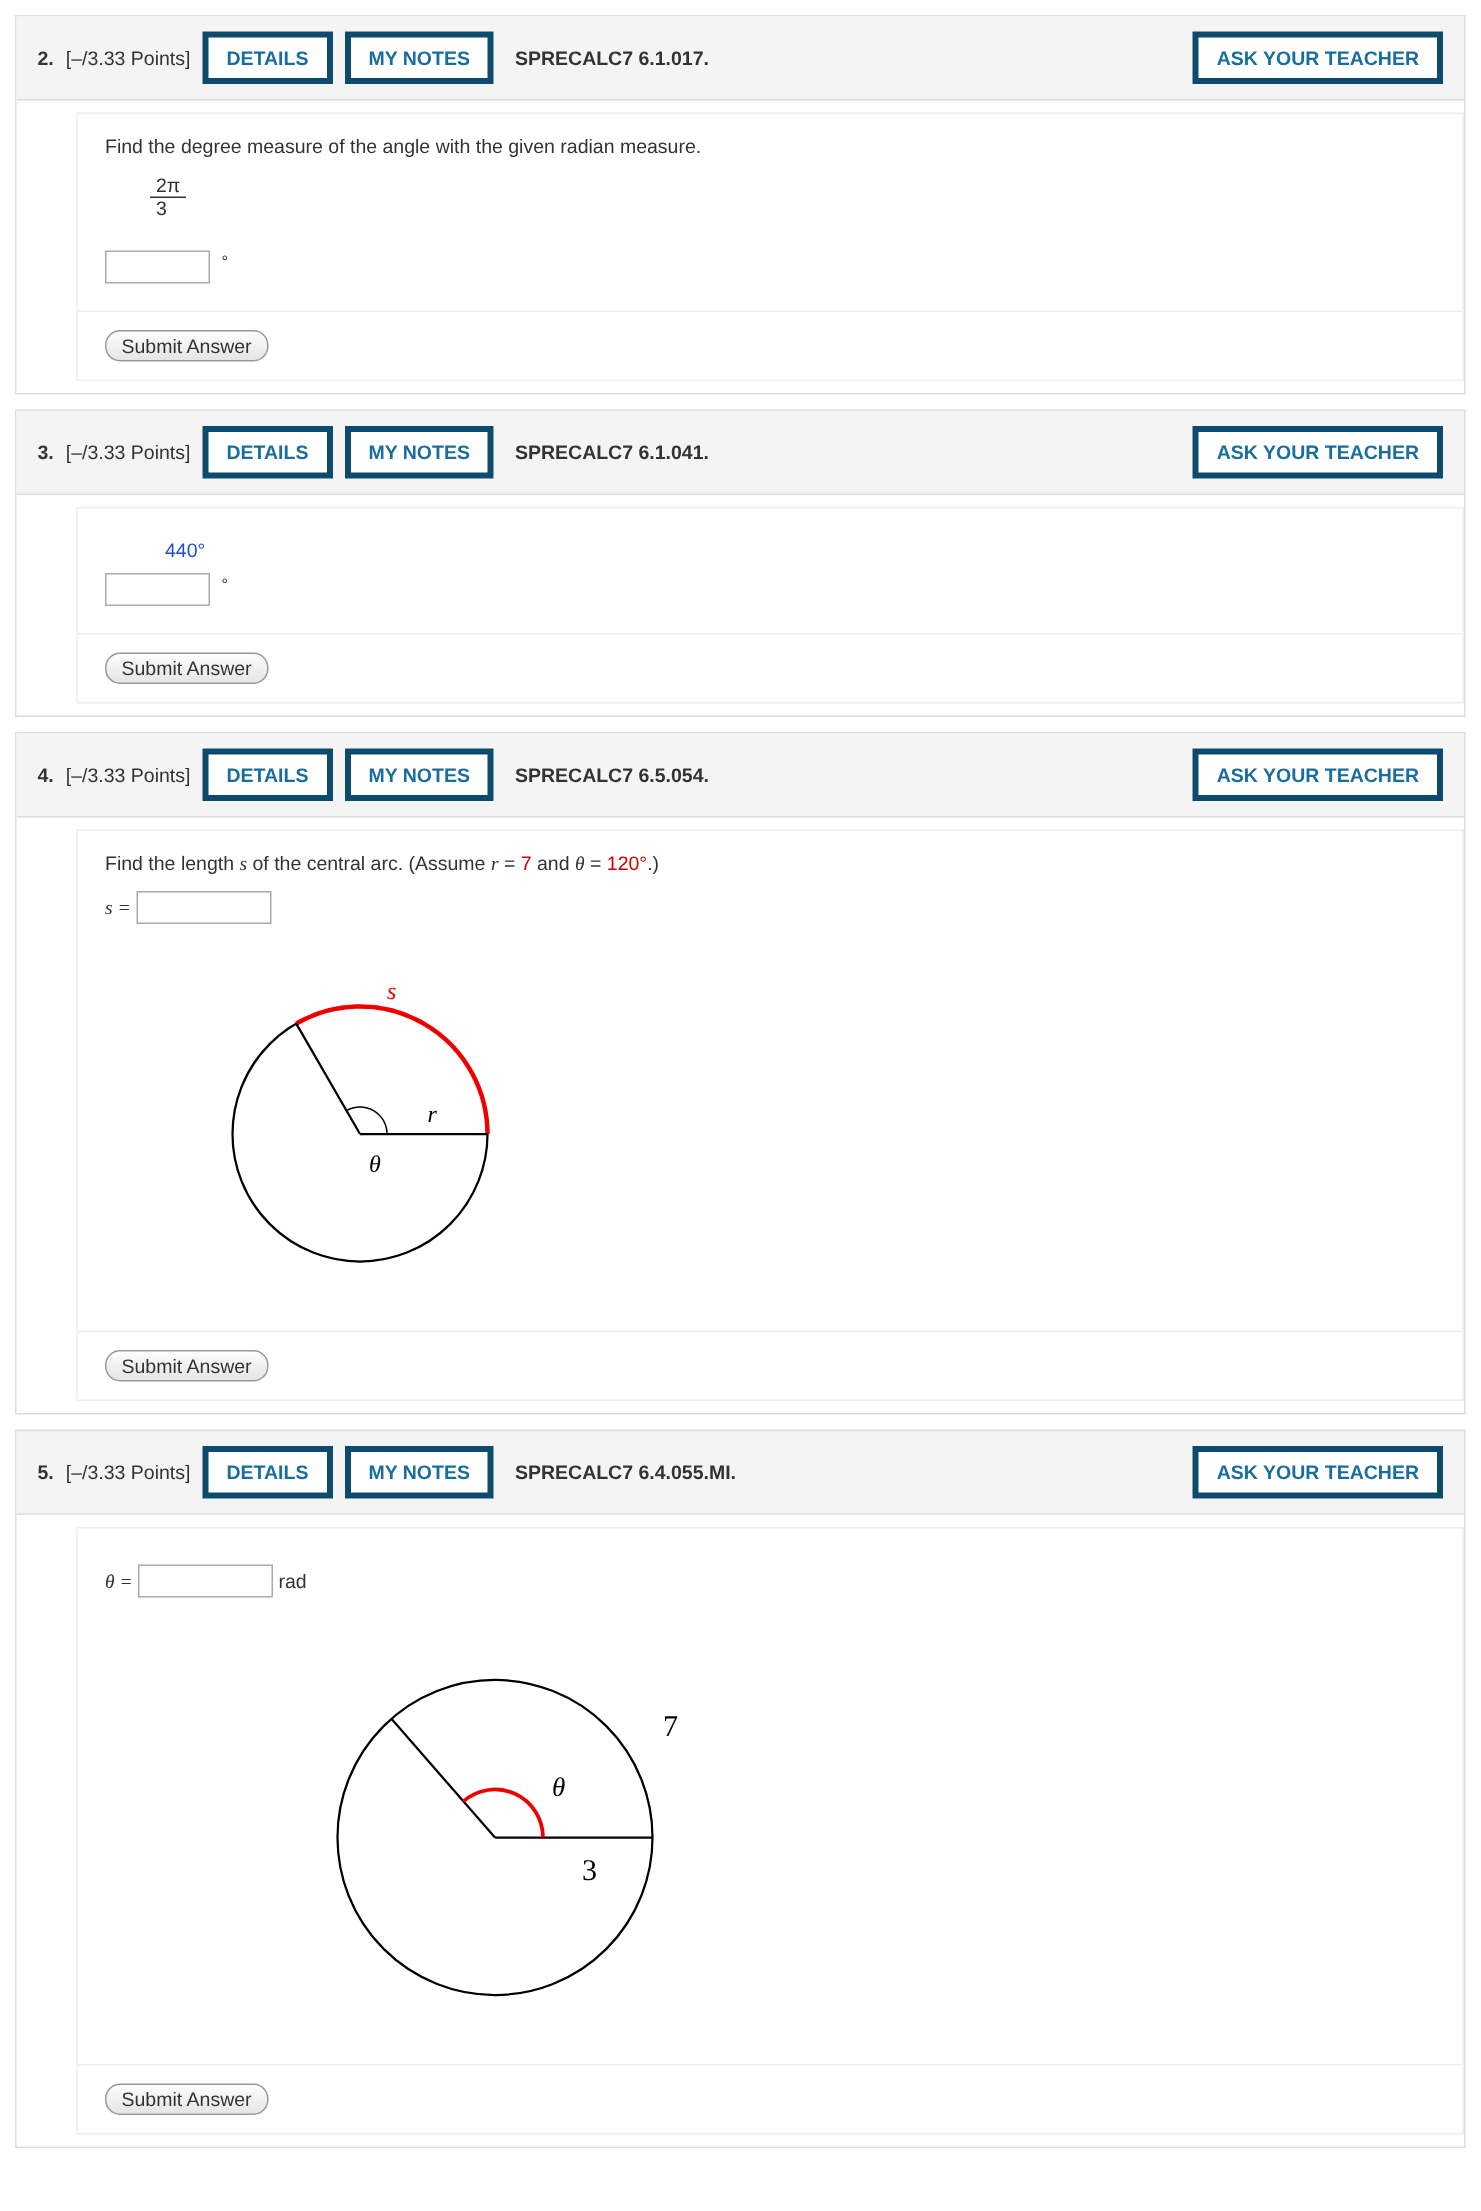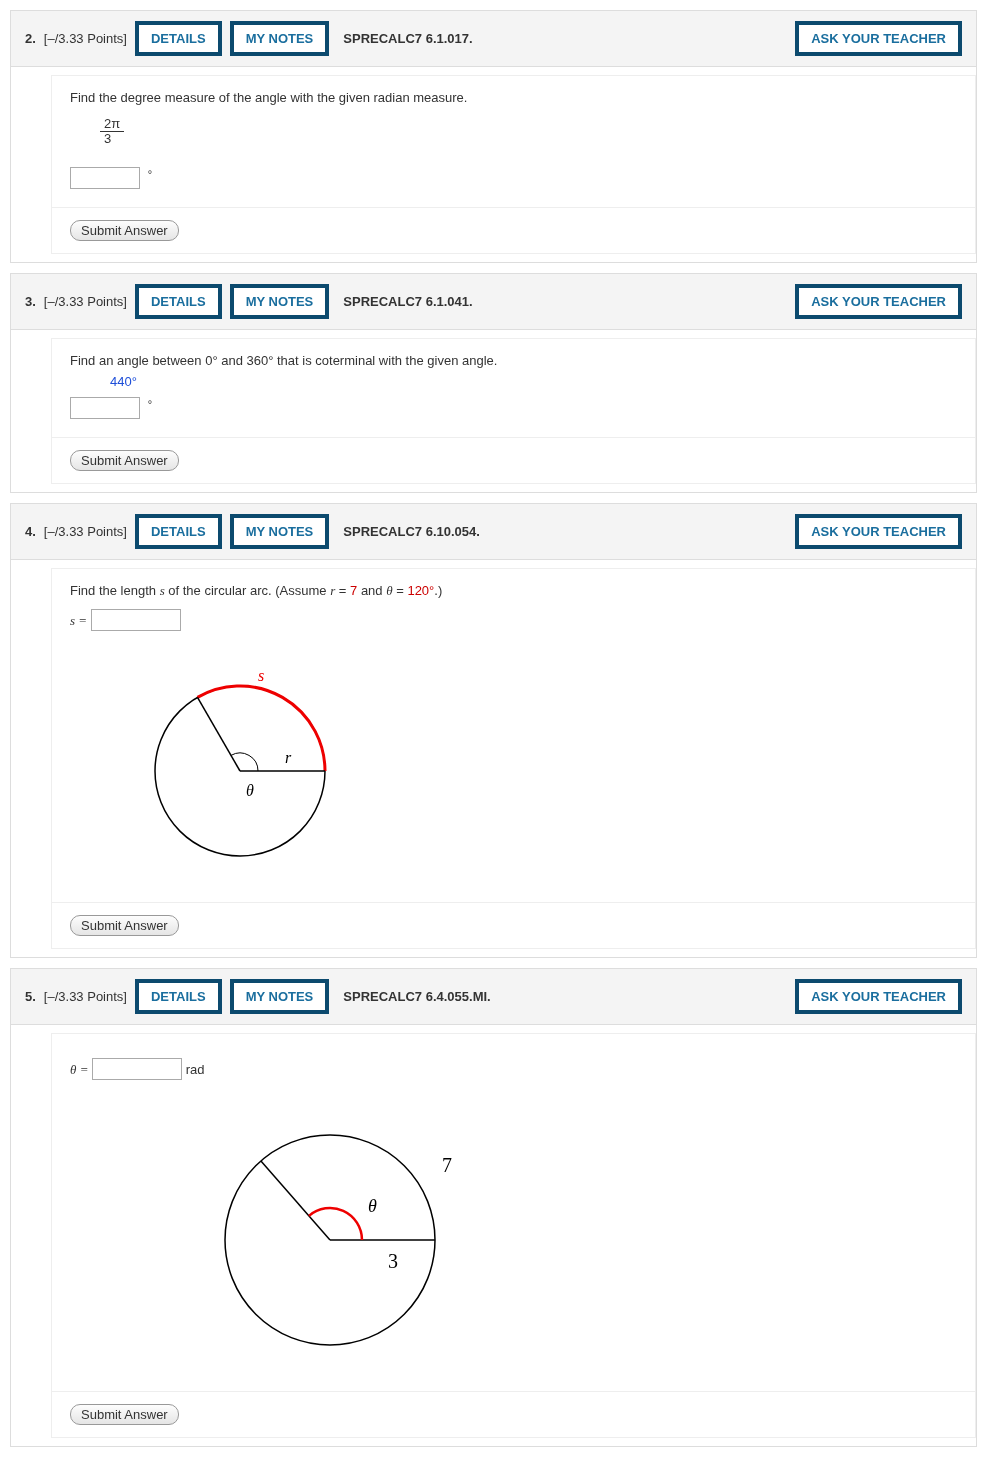--- a/index.html
+++ b/index.html
@@ -141,47 +141,46 @@
     <span class="qnum">3.</span>
     <span class="qpoints">[–/3.33 Points]</span>
     <span class="btn">DETAILS</span>
     <span class="btn">MY NOTES</span>
     <span class="qref">SPRECALC7 6.1.041.</span>
     <span class="spacer"></span>
     <span class="btn">ASK YOUR TEACHER</span>
   </div>
   <div class="qbody-wrap">
     <div class="qbody">
-      <div class="prompt">Find an angle between 0° and 360° that is coterminal with the given angle.</div>
       <span class="givenval">440°</span>
       <div>
         <input class="answer-input" style="">
         <span class="deg-symbol">°</span>
       </div>
     </div>
     <div class="qfooter">
       <span class="submit-btn">Submit Answer</span>
     </div>
   </div>
 </div>
 
 <div class="question">
   <div class="qheader">
     <span class="qnum">4.</span>
     <span class="qpoints">[–/3.33 Points]</span>
     <span class="btn">DETAILS</span>
     <span class="btn">MY NOTES</span>
-    <span class="qref">SPRECALC7 6.10.054.</span>
+    <span class="qref">SPRECALC7 6.5.054.</span>
     <span class="spacer"></span>
     <span class="btn">ASK YOUR TEACHER</span>
   </div>
   <div class="qbody-wrap">
     <div class="qbody">
       <div class="prompt">
-        <span>Find the length </span><span class="ital">s</span><span> of the circular arc. (Assume </span><span class="ital">r</span><span> = </span><span class="redtxt">7</span><span> and </span><span class="ital">θ</span><span> = </span><span class="redtxt">120°</span><span>.)</span>
+        <span>Find the length </span><span class="ital">s</span><span> of the central arc. (Assume </span><span class="ital">r</span><span> = </span><span class="redtxt">7</span><span> and </span><span class="ital">θ</span><span> = </span><span class="redtxt">120°</span><span>.)</span>
       </div>
       <div class="var-row">
         <span class="ital">s =</span>
         <input class="answer-input-wide" style="">
       </div>
       <div class="diagram">
         <svg width="220" height="220" viewBox="0 0 220 220">
           <circle cx="110" cy="120" r="85" fill="none" stroke="#000" stroke-width="1.5"></circle>
           <path d="M 195 120 A 85 85 0 0 0 67.5 46.4" fill="none" stroke="#e00" stroke-width="3"></path>
           <line x1="110" y1="120" x2="195" y2="120" stroke="#000" stroke-width="1.5"></line>

